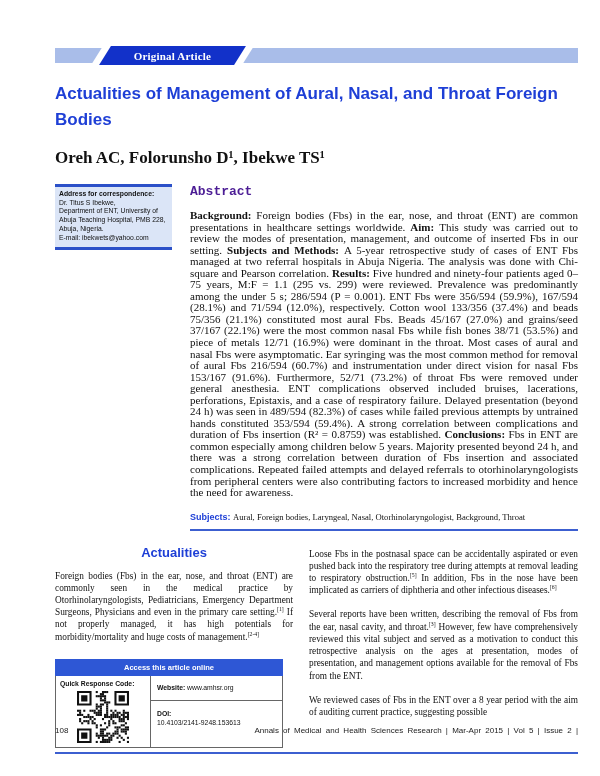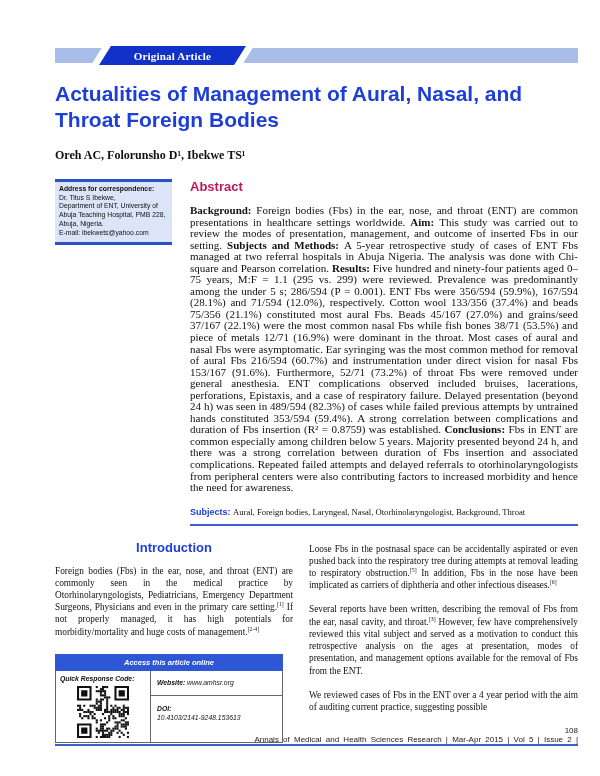--- a/index.html
+++ b/index.html
@@ -12,66 +12,66 @@
   .badge-wrap{position:absolute;left:50px;top:-2px;width:135px;height:19px;}
   .badge-gap{position:absolute;left:-8px;top:0;width:calc(100% + 16px);height:100%;
              background:#fff;transform:skewX(-32deg);}
   .badge{position:absolute;inset:0;background:#1231c9;transform:skewX(-32deg);
          display:flex;align-items:center;justify-content:center;}
   .badge span{transform:skewX(32deg);color:#fff;font-weight:bold;font-size:11px;
               font-family:"Liberation Serif",serif;letter-spacing:.2px;}
 
   
   .title{color:#1e3fd6;font-family:"Liberation Sans",sans-serif;font-weight:bold;
-         font-size:21px;line-height:26px;margin:18px 0 0;width:510px;}
-  .authors{margin-top:15px;font-weight:bold;font-size:12px;}
+         font-size:17px;line-height:26px;margin:18px 0 0;width:510px;}
+  .authors{margin-top:15px;font-weight:bold;font-size:17px;}
   .affiliation{margin-top:6px;font-style:italic;font-size:10px;line-height:13px;width:525px;}
 
   
   .content-row{display:flex;margin-top:16px;}
   .side-col{width:117px;flex:none;}
   .address-box{background:#dbe5f7;border-top:3px solid #2b50c8;border-bottom:3px solid #2b50c8;
                padding:3px 4px 5px;font-family:"Liberation Sans",sans-serif;
                font-size:6.8px;line-height:8.7px;}
   .address-label{font-weight:bold;}
   .abstract-col{flex:1;margin-left:18px;}
-  .sec-heading{color:#be185d;font-family:Liberation Sans, sans-serif;font-weight:bold;
+  .sec-heading{color:#4c1d95;font-family:Liberation Mono, monospace;font-weight:bold;
                font-size:13px;margin:0 0 9px;}
   .abstract-body{font-size:11px;line-height:11.55px;text-align:justify;}
   sup{font-size:.62em;vertical-align:super;line-height:0;}
   .keywords{margin-top:13px;font-size:8.6px;}
   .keywords-label{color:#1e3fd6;font-family:"Liberation Sans",sans-serif;font-weight:bold;font-size:9px;}
   .abstract-rule{border:none;border-top:2px solid #3c5fd0;margin:7px 0 0;}
 
   
   .intro-row{display:flex;margin-top:14px;}
   .intro-left{width:238px;flex:none;}
   .intro-right{flex:1;margin-left:16px;padding-top:3px;}
   .intro-heading{text-align:center;color:#1e3fd6;font-family:"Liberation Sans",sans-serif;
                  font-weight:bold;font-size:13px;margin:0 0 10px;}
   .body-par{font-size:9.3px;line-height:12.2px;text-align:justify;margin:0 0 12px;}
 
   
-  .access-box{margin-top:16px;width:228px;font-family:"Liberation Sans",sans-serif;font-style:italic;}
+  .access-box{margin-top:16px;width:228px;font-family:"Liberation Sans",sans-serif;}
   .access-header{background:#2e57d5;color:#fff;font-weight:bold;font-size:7.5px;
                  text-align:center;padding:4px 0;}
   .access-body{display:flex;border:1px solid #666;border-top:none;}
   .access-qr-cell{width:86px;flex:none;padding:4px 4px 3px;border-right:1px solid #666;}
   .qr-label{font-weight:bold;font-size:6.8px;}
   .qr{width:52px;height:52px;display:block;margin:4px auto 1px;}
   .access-info-cell{flex:1;display:flex;flex-direction:column;}
   .access-website{padding:8px 6px 9px;font-size:6.8px;border-bottom:1px solid #666;}
   .access-doi{padding:8px 6px 10px;font-size:6.8px;flex:1;line-height:9px;}
   .cell-label{font-weight:bold;}
 
   
   .footer{position:absolute;top:726px;left:55px;width:523px;display:flex;
           justify-content:space-between;align-items:flex-end;
           font-family:"Liberation Sans",sans-serif;font-size:8px;color:#222;
-          border-bottom:2px solid #3c5fd0;padding-bottom:0;flex-direction:column;}
+          border-bottom:2px solid #3c5fd0;padding-bottom:17px;}
   .journal-line{word-spacing:2px;text-align:right;}
 </style>
 </head>
 <body>
 
 <div class="page">
   <div class="inner">
 
     <div class="banner">
       <div class="badge-wrap">
@@ -100,21 +100,21 @@
         <p class="abstract-body"><b>Background: </b>Foreign bodies (Fbs) in the ear, nose, and throat (ENT) are common presentations in healthcare settings worldwide. <b>Aim: </b>This study was carried out to review the modes of presentation, management, and outcome of inserted Fbs in our setting. <b>Subjects and Methods: </b>A 5-year retrospective study of cases of ENT Fbs managed at two referral hospitals in Abuja Nigeria. The analysis was done with Chi-square and Pearson correlation. <b>Results: </b>Five hundred and ninety-four patients aged 0–75 years, M:F = 1.1 (295 vs. 299) were reviewed. Prevalence was predominantly among the under 5 s; 286/594 (P = 0.001). ENT Fbs were 356/594 (59.9%), 167/594 (28.1%) and 71/594 (12.0%), respectively. Cotton wool 133/356 (37.4%) and beads 75/356 (21.1%) constituted most aural Fbs. Beads 45/167 (27.0%) and grains/seed 37/167 (22.1%) were the most common nasal Fbs while fish bones 38/71 (53.5%) and piece of metals 12/71 (16.9%) were dominant in the throat. Most cases of aural and nasal Fbs were asymptomatic. Ear syringing was the most common method for removal of aural Fbs 216/594 (60.7%) and instrumentation under direct vision for nasal Fbs 153/167 (91.6%). Furthermore, 52/71 (73.2%) of throat Fbs were removed under general anesthesia. ENT complications observed included bruises, lacerations, perforations, Epistaxis, and a case of respiratory failure. Delayed presentation (beyond 24 h) was seen in 489/594 (82.3%) of cases while failed previous attempts by untrained hands constituted 353/594 (59.4%). A strong correlation between complications and duration of Fbs insertion (R² = 0.8759) was established. <b>Conclusions: </b>Fbs in ENT are common especially among children below 5 years. Majority presented beyond 24 h, and there was a strong correlation between duration of Fbs insertion and associated complications. Repeated failed attempts and delayed referrals to otorhinolaryngologists from peripheral centers were also contributing factors to increased morbidity and hence the need for awareness.</p>
         <div class="keywords">
           <span class="keywords-label">Subjects: </span><span>Aural, Foreign bodies, Laryngeal, Nasal, Otorhinolaryngologist, Background, Throat</span>
         </div>
         <hr class="abstract-rule">
       </div>
     </div>
 
     <div class="intro-row">
       <div class="intro-left">
-        <h2 class="intro-heading">Introduction</h2>
+        <h2 class="intro-heading">Actualities</h2>
         <p class="body-par">Foreign bodies (Fbs) in the ear, nose, and throat (ENT) are commonly seen in the medical practice by Otorhinolaryngologists, Pediatricians, Emergency Department Surgeons, Physicians and even in the primary care setting.<sup>[1]</sup> If not properly managed, it has high potentials for morbidity/mortality and huge costs of management.<sup>[2-4]</sup></p>
 
         <div class="access-box">
           <div class="access-header">Access this article online</div>
           <div class="access-body">
             <div class="access-qr-cell">
               <div class="qr-label">Quick Response Code:</div>
               <svg class="qr" viewBox="0 0 25 25">
                 <g fill="#111">
                     <path d="M0 0h7v7H0zM18 0h7v7h-7zM0 18h7v7H0z"></path>
@@ -318,21 +318,21 @@
                 <span>10.4103/2141-9248.153613</span>
               </div>
             </div>
           </div>
         </div>
       </div>
 
       <div class="intro-right">
         <p class="body-par">Loose Fbs in the postnasal space can be accidentally aspirated or even pushed back into the respiratory tree during attempts at removal leading to respiratory obstruction.<sup>[5]</sup> In addition, Fbs in the nose have been implicated as carriers of diphtheria and other infectious diseases.<sup>[6]</sup></p>
         <p class="body-par">Several reports have been written, describing the removal of Fbs from the ear, nasal cavity, and throat.<sup>[3]</sup> However, few have comprehensively reviewed this vital subject and served as a motivation to conduct this retrospective analysis on the ages at presentation, modes of presentation, and management options available for the removal of Fbs from the ENT.</p>
-        <p class="body-par">We reviewed cases of Fbs in the ENT over a 4 year period with the aim of auditing current practice, suggesting possible</p>
+        <p class="body-par">We reviewed cases of Fbs in the ENT over a 8 year period with the aim of auditing current practice, suggesting possible</p>
       </div>
     </div>
 
   </div>
 
   <div class="footer">
     <span>108</span>
     <span class="journal-line">Annals of Medical and Health Sciences Research | Mar-Apr 2015 | Vol 5 | Issue 2 |</span>
   </div>
 </div>

